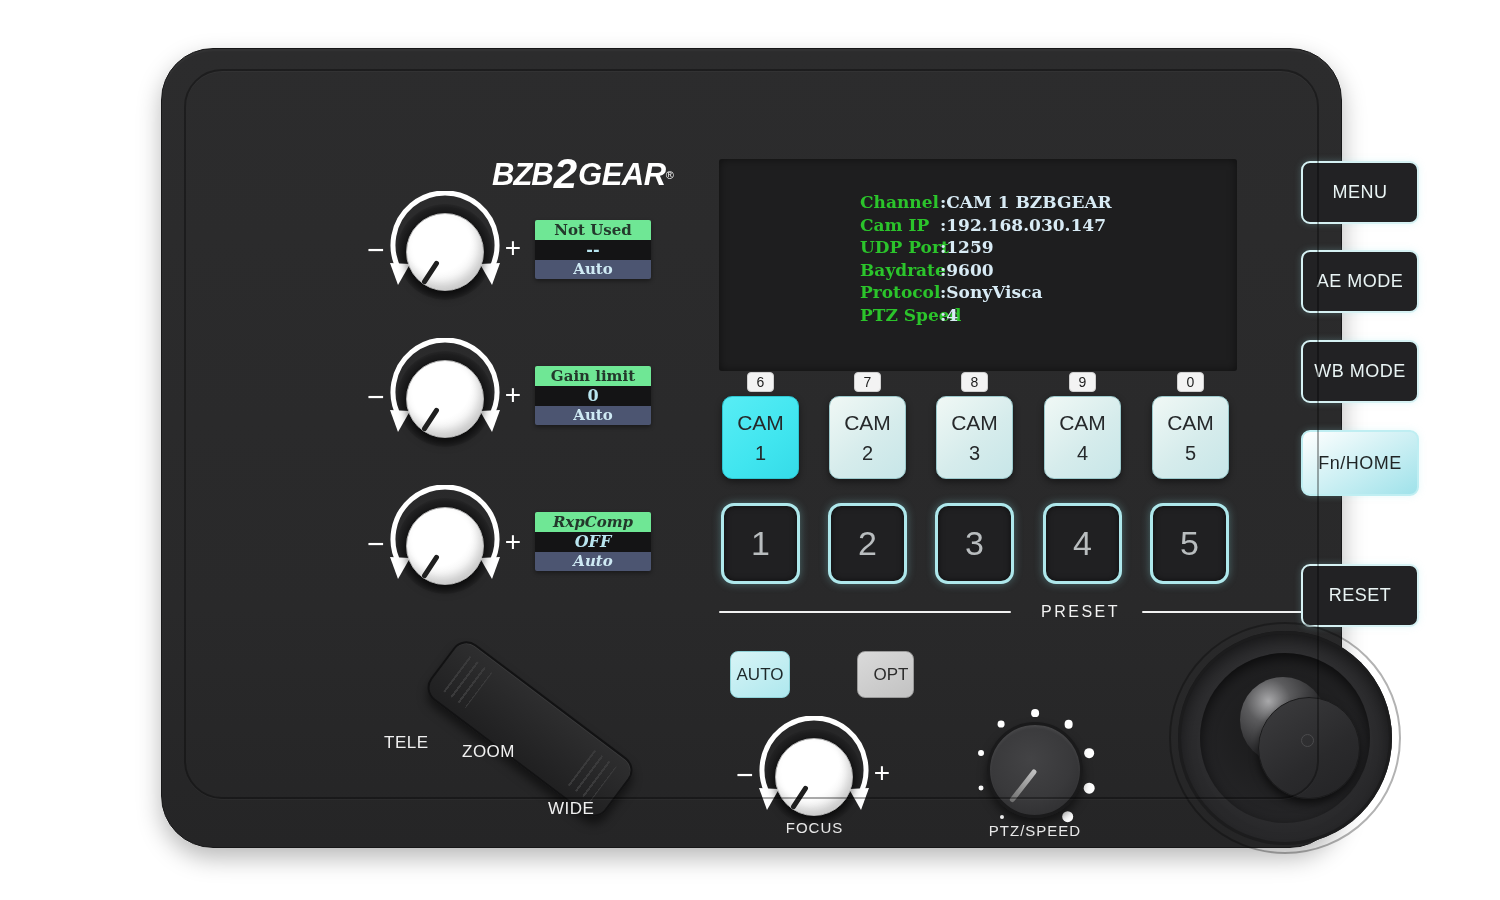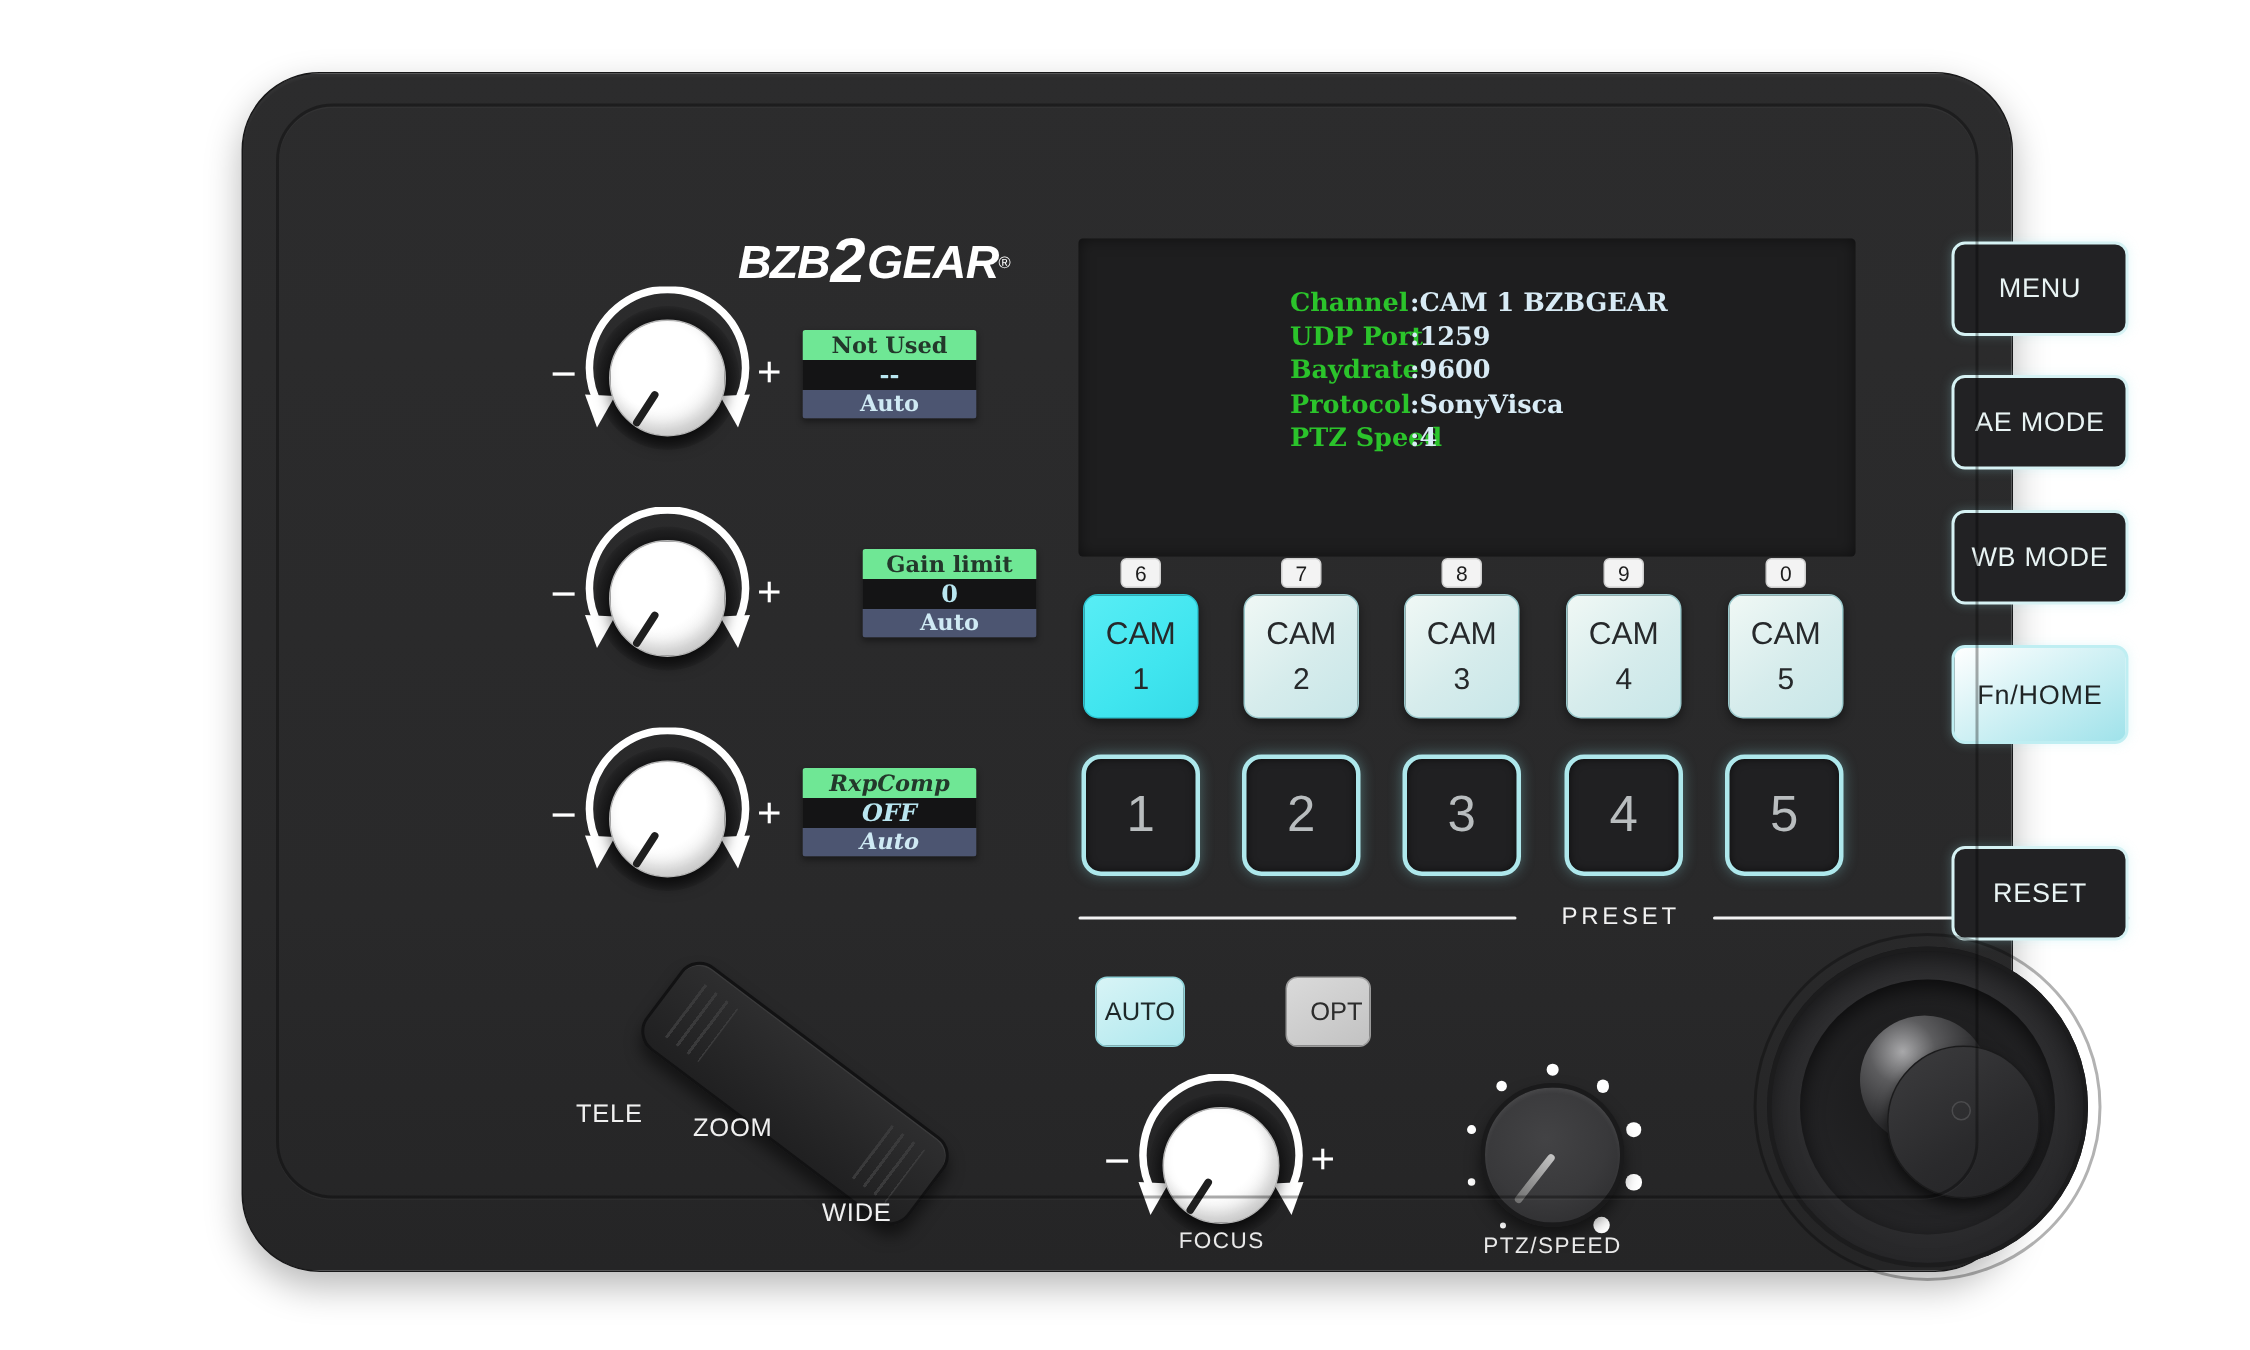--- a/index.html
+++ b/index.html
@@ -176,33 +176,34 @@
     </svg>
     <div class="knob"></div>
     <div class="pointer"></div>
   </div>
 
   <div class="knob-panel" style="top:171px;">
     <div class="kp-title">Not Used</div>
     <div class="kp-value">--</div>
     <div class="kp-mode">Auto</div>
   </div>
-  <div class="knob-panel" style="top:317px;margin-left:40px;">
+  <div class="knob-panel" style="top:317px;">
     <div class="kp-title">Gain limit</div>
     <div class="kp-value">0</div>
     <div class="kp-mode">Auto</div>
   </div>
   <div class="knob-panel" style="top:463px;font-style:italic;">
     <div class="kp-title">RxpComp</div>
     <div class="kp-value">OFF</div>
     <div class="kp-mode">Auto</div>
   </div>
 
   <div class="lcd">
     <div class="lcd-row"><span class="lbl">Channel</span><span class="val">:CAM 1 BZBGEAR</span></div>
+    <div class="lcd-row"><span class="lbl">Cam IP</span><span class="val">:192.168.030.147</span></div>
     <div class="lcd-row"><span class="lbl">UDP Port</span><span class="val">:1259</span></div>
     <div class="lcd-row"><span class="lbl">Baydrate</span><span class="val">:9600</span></div>
     <div class="lcd-row"><span class="lbl">Protocol</span><span class="val">:SonyVisca</span></div>
     <div class="lcd-row"><span class="lbl">PTZ Speed</span><span class="val">:4</span></div>
   </div>
 
   <div class="cam-tag" style="left:585px;">6</div>
   <div class="cam-tag" style="left:692px;">7</div>
   <div class="cam-tag" style="left:799px;">8</div>
   <div class="cam-tag" style="left:907px;">9</div>

